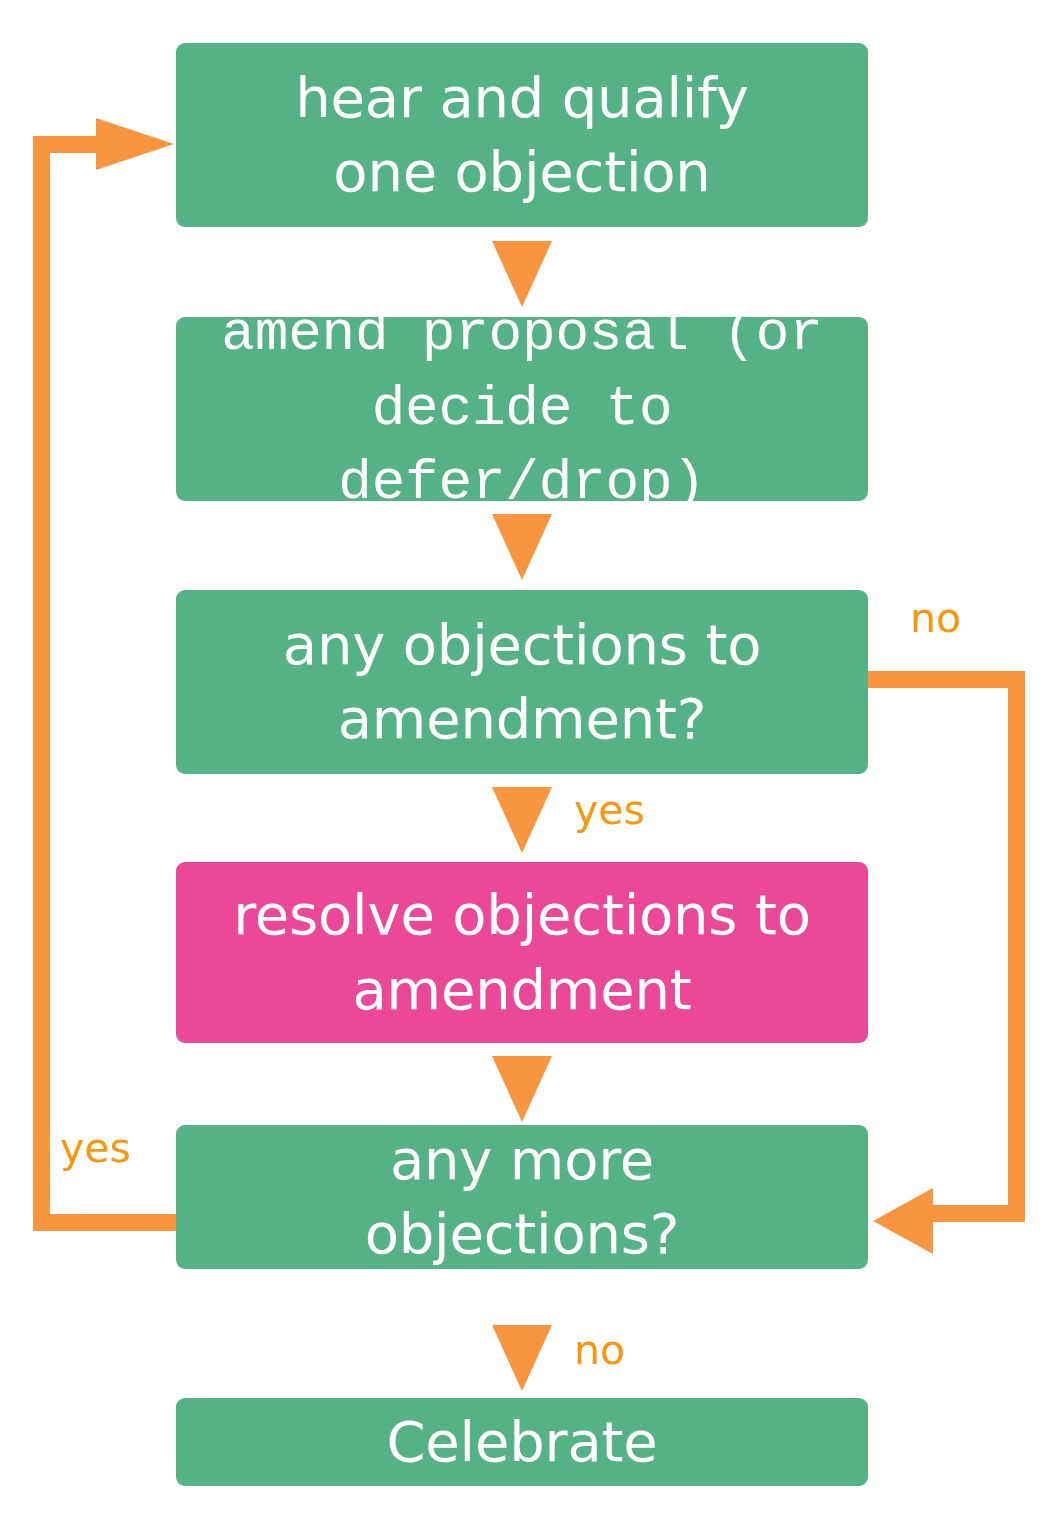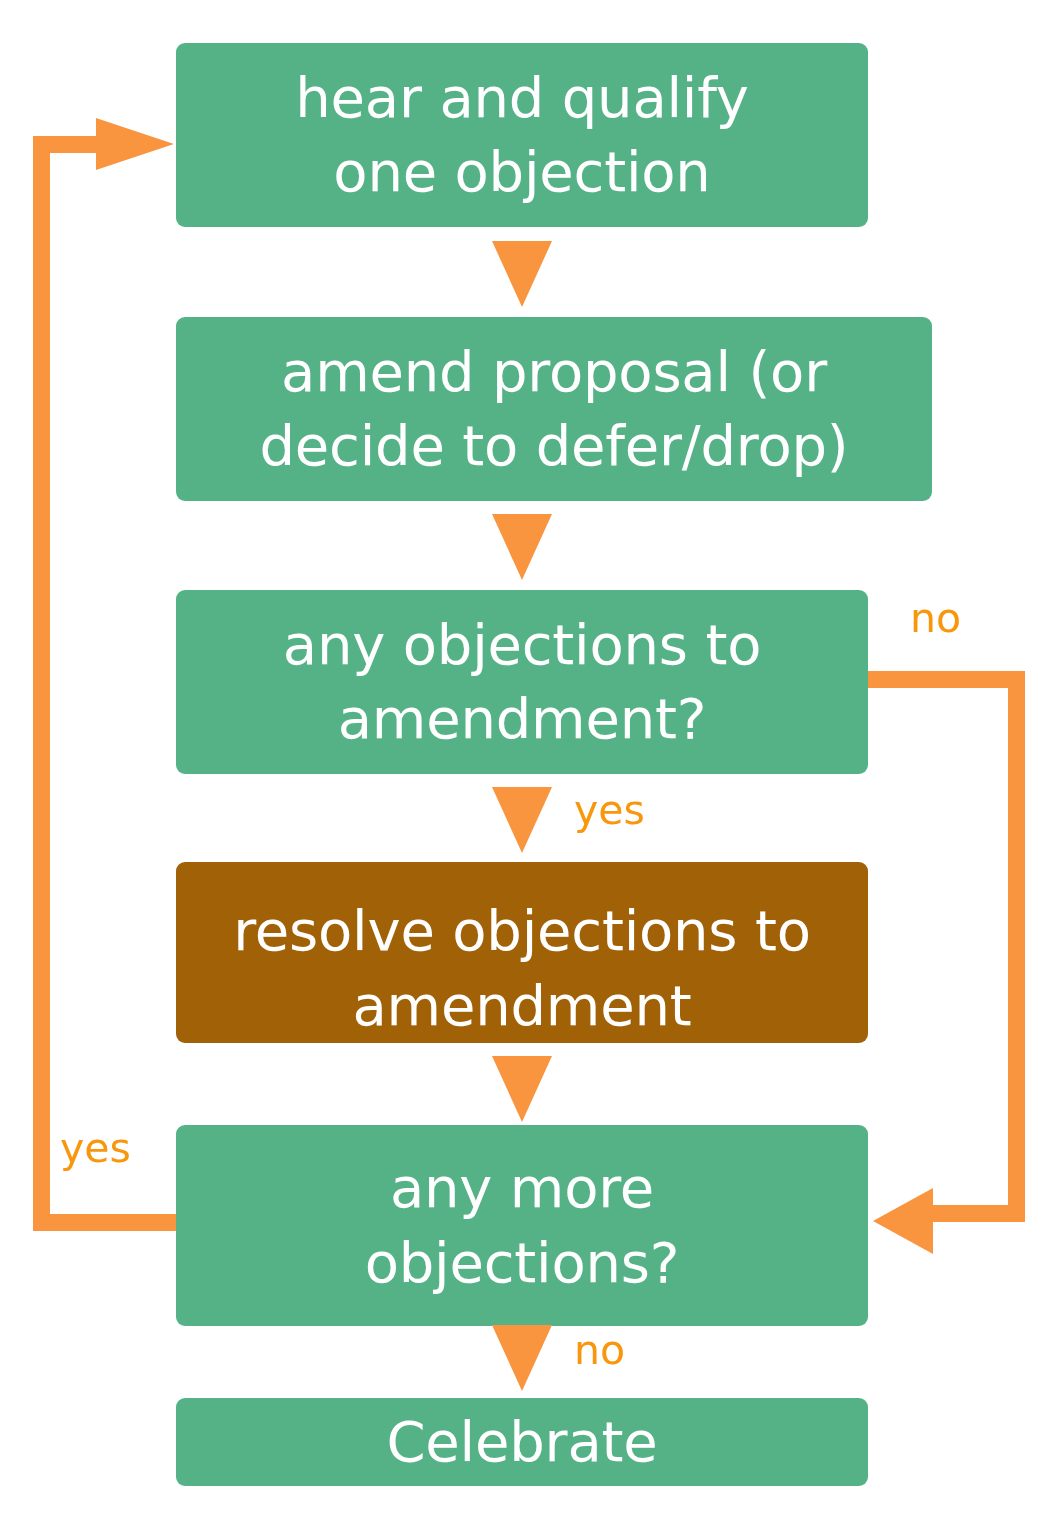--- a/index.html
+++ b/index.html
@@ -30,21 +30,21 @@
     font-family: "DejaVu Sans", "Liberation Sans", sans-serif;
     font-size: 56px;
     line-height: 1.33;
     font-weight: 400;
     letter-spacing: -0.2px;
     padding: 0 26px;
     white-space: pre-line;
     user-select: none;
   }
   .node-green { background: #55b287; }
-  .node-blue  { background: #a16207; align-items: flex-end; }
+  .node-blue  { background: #ec4899; }
 
   
   .arrow-down {
     position: absolute;
     width: 0;
     height: 0;
     border-left: 30px solid transparent;
     border-right: 30px solid transparent;
     border-top: 66px solid #f9943f;
   }
@@ -103,21 +103,21 @@
   <div class="arrow-left" style="left:873px; top:1188px;"></div>
   <div class="edge-label" style="left:910px; top:598px;">no</div>
 
   <div class="node node-green" style="left:176px; top:43px; width:692px; height:184px;">
     <span>hear and qualify
 one objection</span>
   </div>
 
   <div class="arrow-down" style="left:492px; top:241px;"></div>
 
-  <div class="node node-green" style="left:176px; top:317px; width:756px; height:184px;">
+  <div class="node node-green" style="left:176px; top:317px; width:692px; height:184px;font-family:Liberation Mono, monospace;">
     <span>amend proposal (or
 decide to defer/drop)</span>
   </div>
 
   <div class="arrow-down" style="left:492px; top:514px;"></div>
 
   <div class="node node-green" style="left:176px; top:590px; width:692px; height:184px;">
     <span>any objections to
 amendment?</span>
   </div>
@@ -125,21 +125,21 @@
   <div class="arrow-down" style="left:492px; top:787px;"></div>
   <div class="edge-label" style="left:574px; top:790px;">yes</div>
 
   <div class="node node-blue" style="left:176px; top:862px; width:692px; height:181px;">
     <span>resolve objections to
 amendment</span>
   </div>
 
   <div class="arrow-down" style="left:492px; top:1056px;"></div>
 
-  <div class="node node-green" style="left:176px; top:1125px; width:692px; height:201px;">
+  <div class="node node-green" style="left:176px; top:1125px; width:692px; height:144px;">
     <span>any more
 objections?</span>
   </div>
 
   <div class="arrow-down" style="left:492px; top:1325px;"></div>
   <div class="edge-label" style="left:574px; top:1330px;">no</div>
 
   <div class="node node-green" style="left:176px; top:1398px; width:692px; height:88px;">
     <span>Celebrate</span>
   </div>

